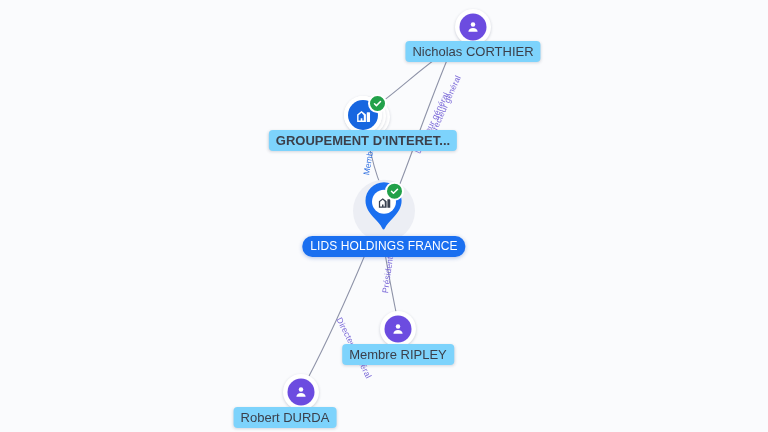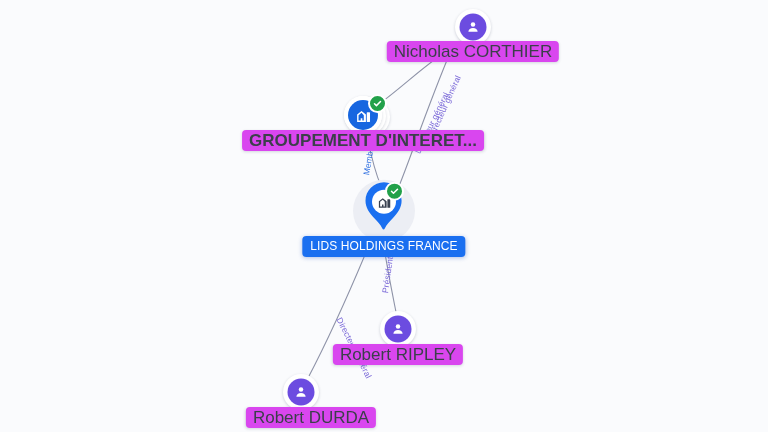--- a/index.html
+++ b/index.html
@@ -129,25 +129,25 @@
     align-items: center;
     justify-content: center;
   }
   .pin-inner svg { display: block; }
 
   
   .label {
     position: absolute;
     transform: translateX(-50%);
     white-space: nowrap;
-    font-size: 17px;
+    font-size: 13px;
     line-height: 15px;
     padding: 3px 7px;
     border-radius: 4px;
-    background: #d946ef;
+    background: #7dd3fc;
     color: #3b3f4a;
     box-shadow: 0 1px 3px rgba(40,50,80,.18);
     z-index: 5;
   }
   .label.selected {
     background: #1a6ff0;
     color: #ffffff;
     font-size: 12px;
     padding: 3px 8px;
     border-radius: 4px;
@@ -224,47 +224,47 @@
 
   <div class="node" style="left:398px; top:329px;">
     <div class="person-ring"></div>
     <div class="person-disc">
       <svg width="15" height="15" viewBox="0 0 24 24" fill="#ffffff">
         <circle cx="12" cy="8" r="3.6"></circle>
         <path d="M4.6 19.6c0-3.7 3.3-5.9 7.4-5.9s7.4 2.2 7.4 5.9z"></path>
       </svg>
     </div>
   </div>
-  <div class="label" style="left:398px; top:344px;">Robert RIPLEY</div>
+  <div class="label" style="left:398px; top:344px;">Membre RIPLEY</div>
 
   <div class="node" style="left:301px; top:392px;">
     <div class="person-ring"></div>
     <div class="person-disc">
       <svg width="15" height="15" viewBox="0 0 24 24" fill="#ffffff">
         <circle cx="12" cy="8" r="3.6"></circle>
         <path d="M4.6 19.6c0-3.7 3.3-5.9 7.4-5.9s7.4 2.2 7.4 5.9z"></path>
       </svg>
     </div>
   </div>
-  <div class="label" style="left:311px; top:407px;">Robert DURDA</div>
+  <div class="label" style="left:285px; top:407px;">Robert DURDA</div>
 
   <div class="node" style="left:384px; top:212px;">
     <div class="pin-halo"></div>
     <div class="pin">
       <svg width="46" height="56" viewBox="0 0 46 56">
         <path d="M23 1.5C12.8 1.5 4.5 9.8 4.5 20c0 6.6 3.7 12 8.6 17.3 3.2 3.5 6.4 6.6 8.1 10.3.8 1.7 1.9 1.7 2.7 0 1.7-3.7 4.9-6.8 8.1-10.3 4.9-5.3 8.6-10.7 8.6-17.3C40.6 9.8 33.2 1.5 23 1.5z" fill="#1a6ff0"></path>
       </svg>
       <div class="pin-inner">
         <svg width="15" height="15" viewBox="0 0 24 24" fill="#3a4250">
           <path d="M3 21V10.5L9.2 5.6 15.4 10.5V21H3zm2-2h3v-3.2h2.4V19h2V11.5L9.2 8.2 5 11.5V19z"></path>
           <rect x="16.6" y="7.4" width="4.6" height="13.6" rx="0.6"></rect>
         </svg>
       </div>
       <div class="check-badge" style="right:3px; top:1px;">
         <svg width="9" height="9" viewBox="0 0 24 24" fill="none" stroke="#ffffff" stroke-width="4" stroke-linecap="round" stroke-linejoin="round">
           <path d="M4 12.5l5.2 5.2L20 6.8"></path>
         </svg>
       </div>
     </div>
   </div>
-  <div class="label selected" style="left:384px; top:236px;">LIDS HOLDINGS FRANCE</div>
+  <div class="label selected" style="left:384px; top:236px;border-radius:10px;">LIDS HOLDINGS FRANCE</div>
 
 </div>
 
 </body></html>

